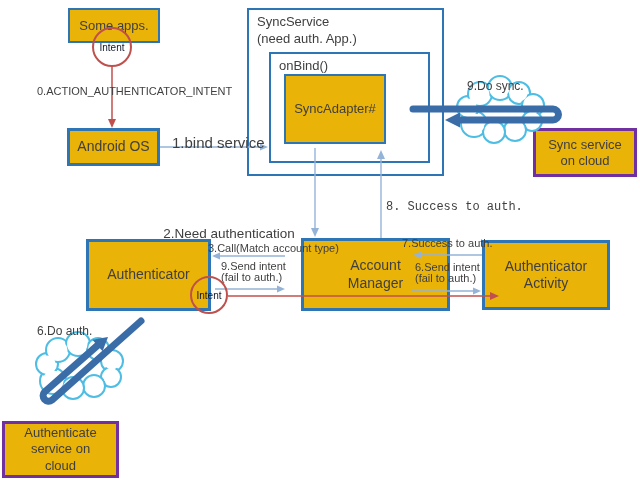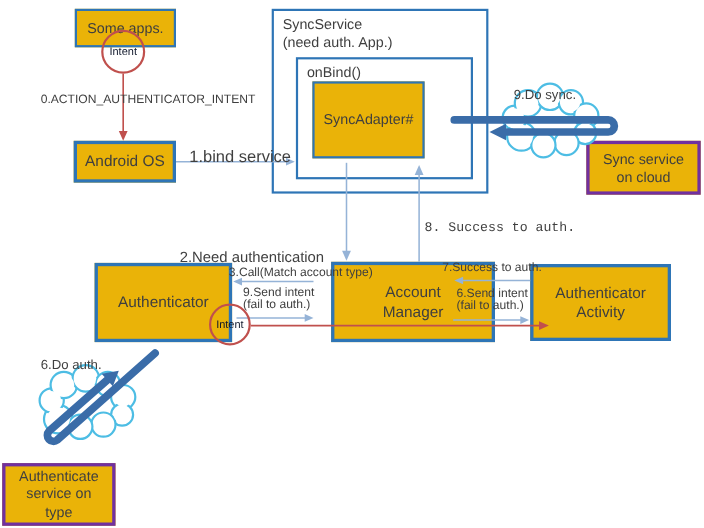--- a/index.html
+++ b/index.html
@@ -71,24 +71,24 @@
   <div class="box thick f14" style="left:482px;top:240px;width:128px;height:70px;">
     <span>Authenticator</span>
     <span>Activity</span>
   </div>
 
   <div class="box purple f13" style="left:533px;top:128px;width:104px;height:49px;">
     <span>Sync service</span>
     <span>on cloud</span>
   </div>
 
-  <div class="box purple f13" style="left:2px;top:421px;width:103px;height:57px;line-height:1.28;">
+  <div class="box purple f13" style="left:2px;top:421px;width:117px;height:57px;line-height:1.28;">
     <span>Authenticate</span>
     <span>service on</span>
-    <span>type</span>
+    <span>cloud</span>
   </div>
 
   <svg id="overlay" width="640" height="480" viewBox="0 0 640 480">
 
     <g stroke="#4DBDE4" stroke-width="2" fill="#ffffff">
       <circle cx="474" cy="124" r="13"></circle>
         <circle cx="468" cy="107" r="11"></circle>
       <circle cx="480" cy="94" r="12"></circle>
         <circle cx="500" cy="88" r="12"></circle>
       <circle cx="519" cy="93" r="11"></circle>

